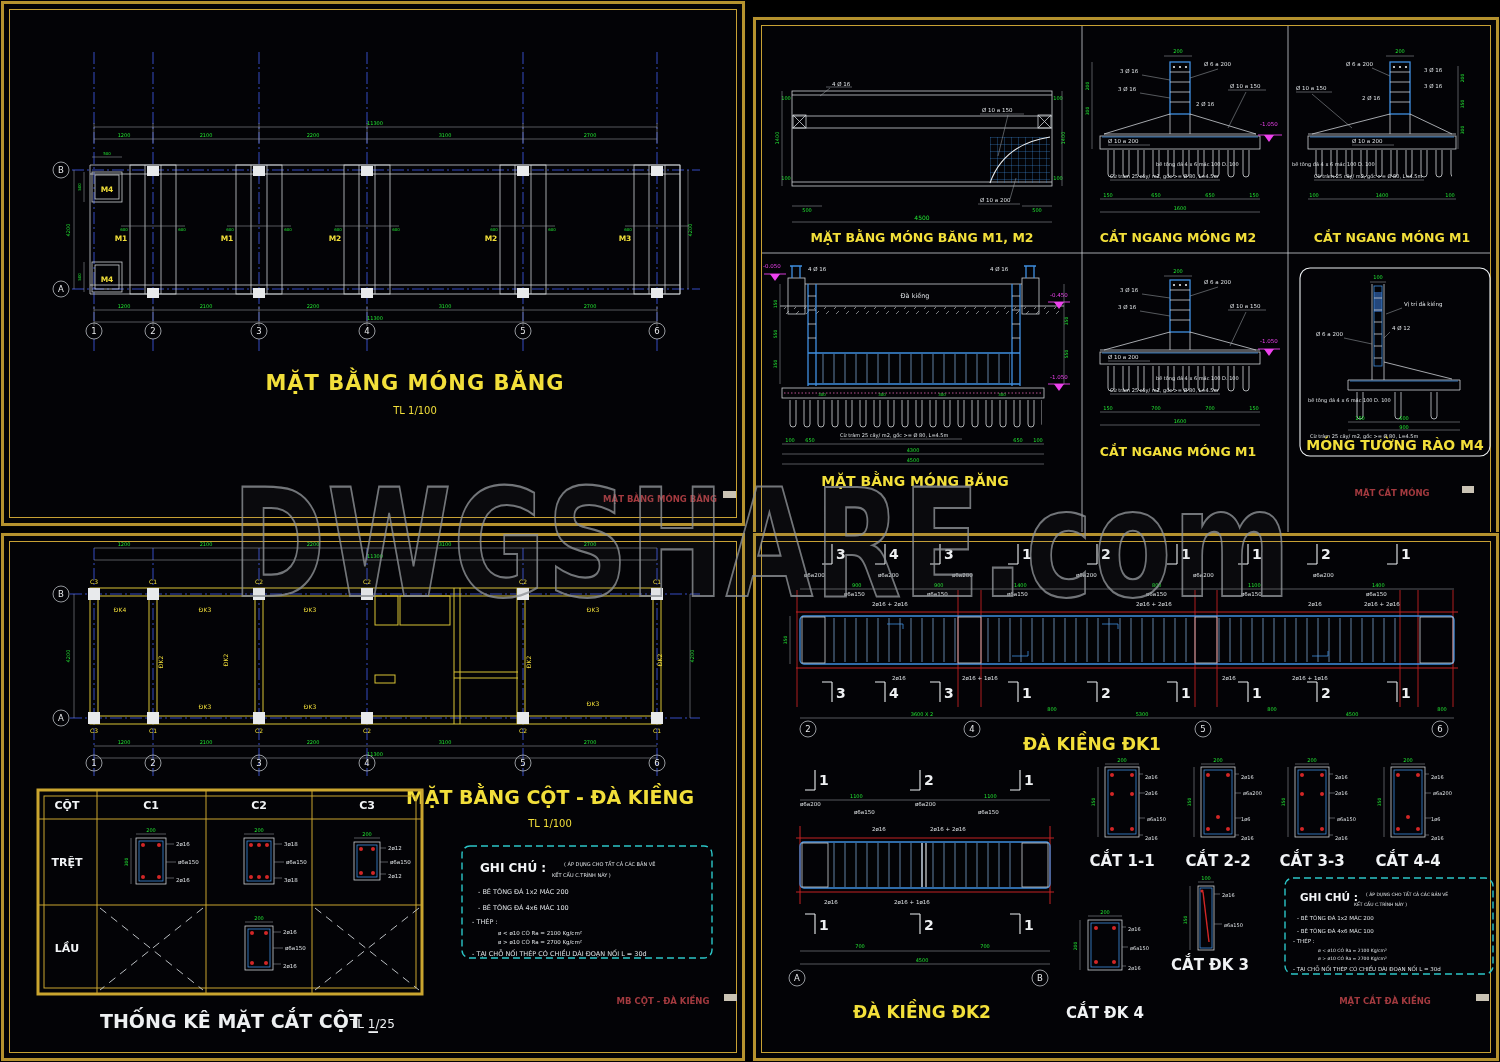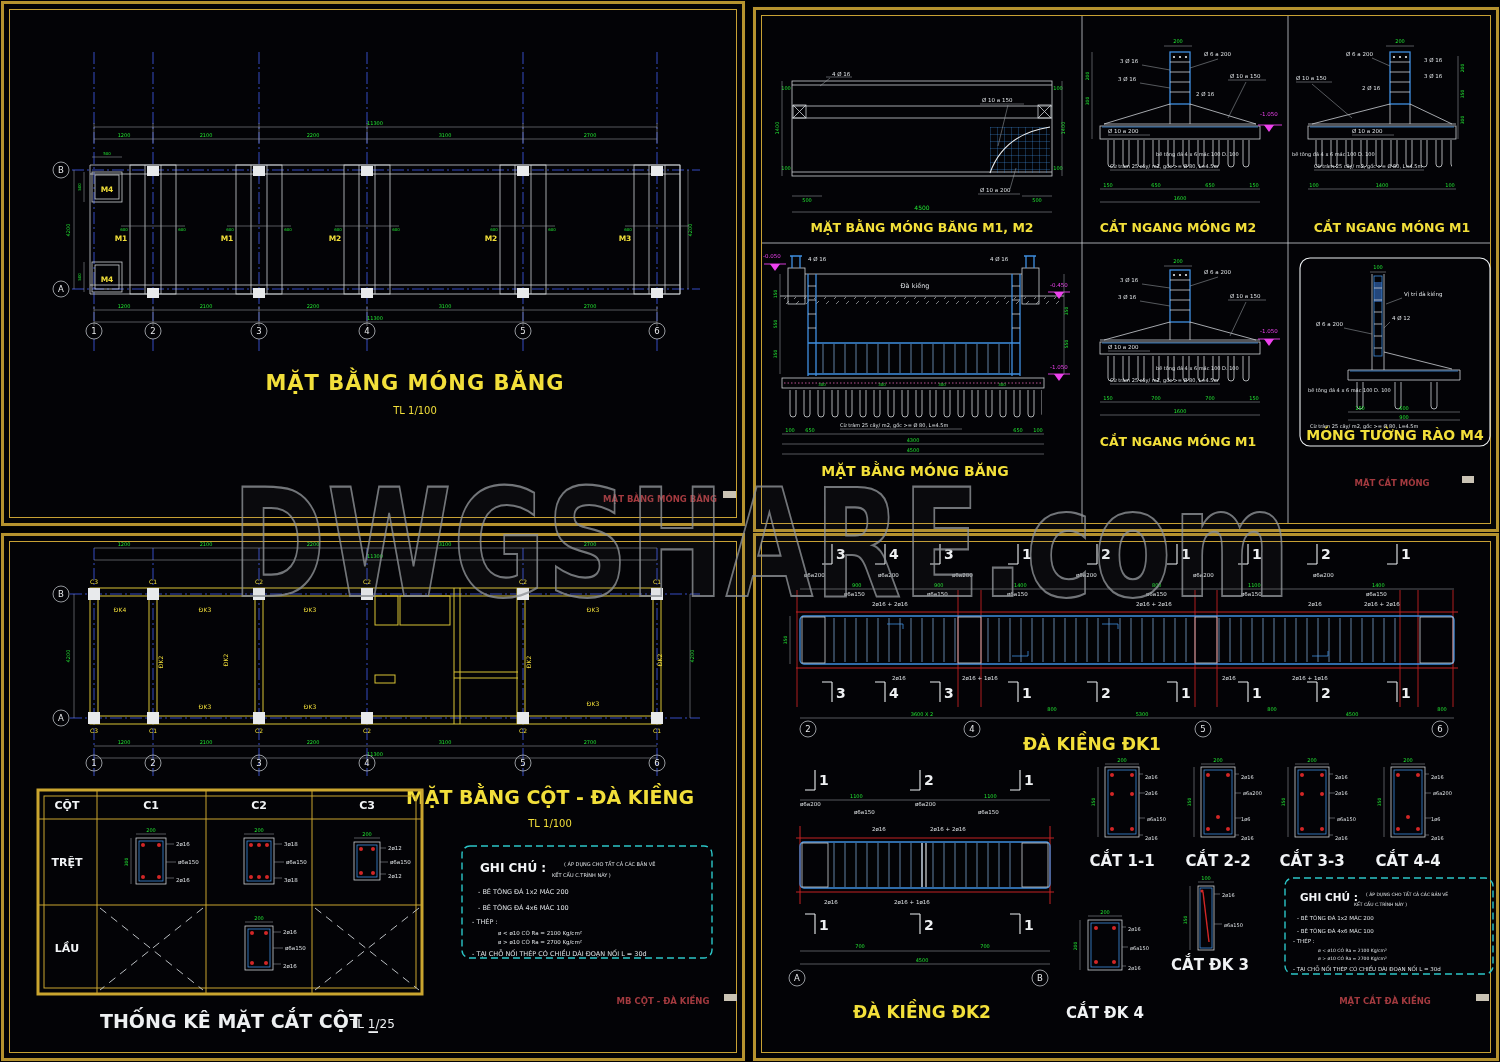--- a/index.html
+++ b/index.html
@@ -166,21 +166,21 @@
       <circle class="lgrid" cx="61" cy="289" r="8"></circle>
         <text class="tbub am" x="61" y="292">A</text>
     </g>
     <text class="tT am" x="415" y="390">MẶT BẰNG MÓNG BĂNG</text>
     <text class="tsc am" x="415" y="414">TL 1/100</text>
     <text class="tred am" x="660" y="502">MẶT BẰNG MÓNG BĂNG</text>
     <rect x="723" y="491" width="13" height="7" fill="#cac3b4"></rect>
   </svg>
 </div>
 
-<div class="quad" style="left:752px;top:6px;width:748px;height:527px;">
+<div class="quad" style="left:752px;top:16px;width:748px;height:527px;">
   <div class="frameA"></div>
   <div class="frameB"></div>
   <svg width="748" height="527" viewBox="0 0 748 527">
     <defs>
       <pattern id="mshA" width="7" height="7" patternUnits="userSpaceOnUse" patternTransform="translate(238,121)">
           <path d="M0 0H7M0 0V7" stroke="#3f8fe0" stroke-width="0.6"></path>
         </pattern>
       <pattern id="pilB" width="15" height="34" patternUnits="userSpaceOnUse" patternTransform="translate(352,134)">
           <path d="M4 0V24a3 3 0 0 0 6 0V0" fill="none" stroke="#d5d8db" stroke-width="0.8"></path>
         </pattern>

